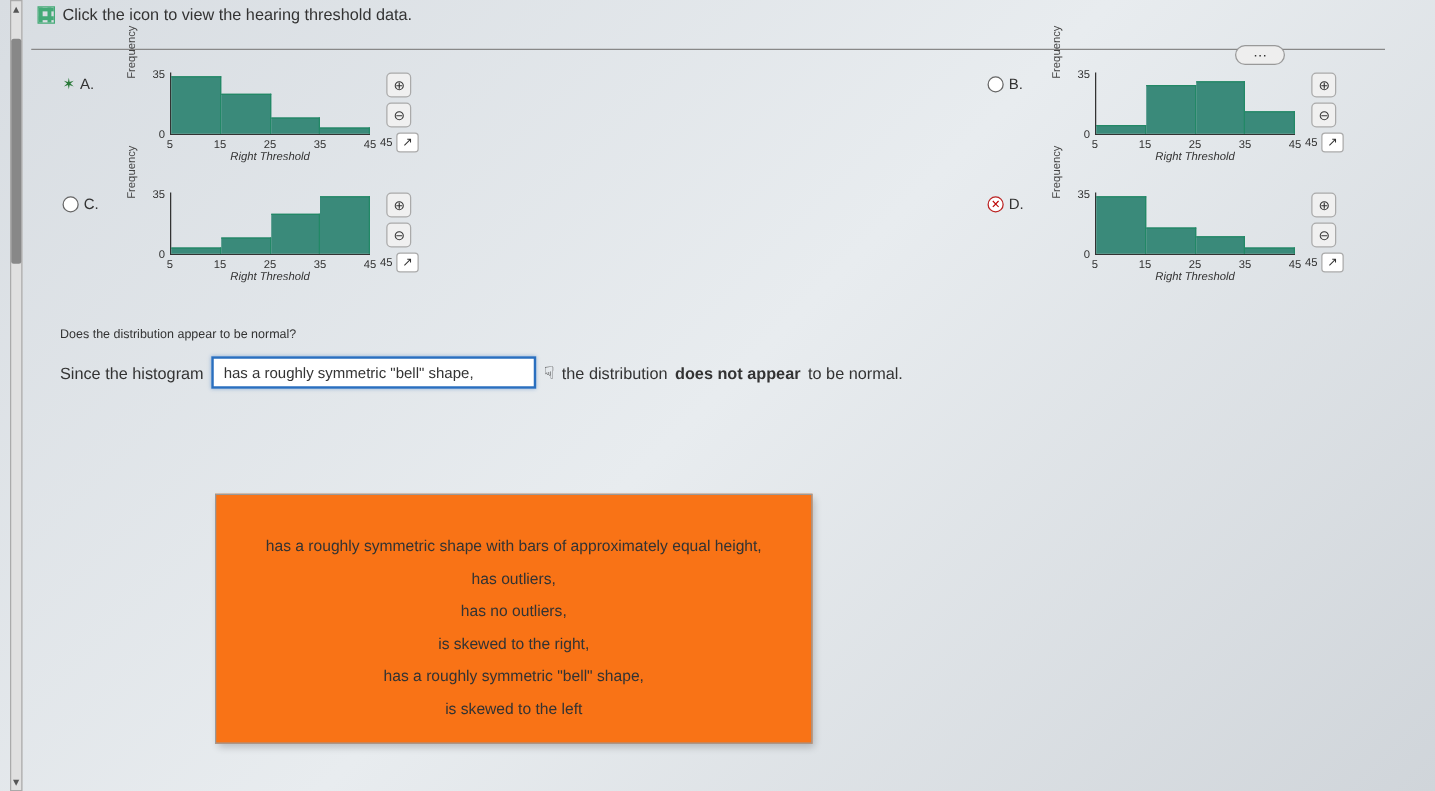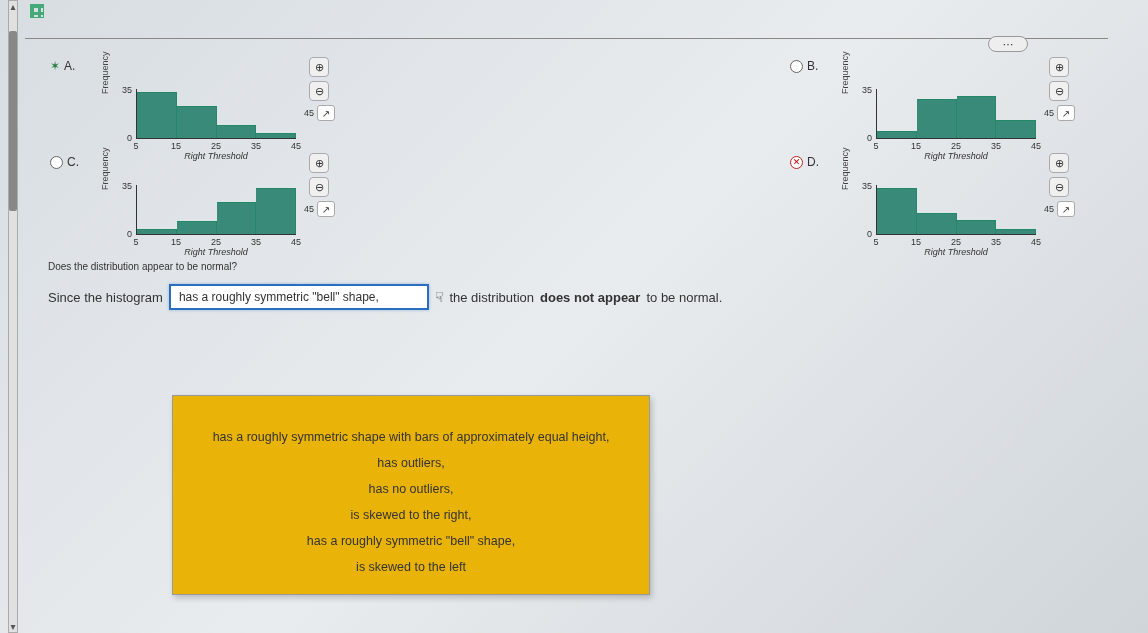--- a/index.html
+++ b/index.html
@@ -78,21 +78,20 @@
   cursor: pointer;
 }
 .expand-btn { 
   width: 18px; height: 16px; font-size: 10px; background:#fff; border:1px solid #aaa;
   display:inline-flex; align-items:center; justify-content:center; border-radius:3px;
 }
 .mini-chart {
   position: relative;
   width: 180px; height: 62px;
   margin-left: 28px;
-  margin-top: 32px;
 }
 .y-axis-label {
   position: absolute; left: -20px; top: 50%;
   transform: rotate(-90deg) translateX(26px);
   transform-origin: left top;
   font-size: 9px; color: #444;
 }
 .y-ticks { position: absolute; left: -2px; top: 0; height: 50px; width: 16px; font-size: 9px; }
 .y-ticks span { position: absolute; right: 2px; }
 .plot-area {
@@ -118,21 +117,21 @@
   padding: 0 8px; display: flex; align-items: center; font-size: 12px;
   box-shadow: 0 0 3px rgba(42,111,191,.4);
 }
 .cursor-icon { font-size: 14px; }
 .bold { font-weight: bold; }
 
 .dropdown-panel {
   position: absolute;
   left: 172px; top: 395px;
   width: 478px;
-  background: #eab308;
+  background: #f97316;
   border: 1px solid #999;
   box-shadow: 2px 3px 6px rgba(0,0,0,.2);
   padding: 28px 10px 14px;
 }
 .dropdown-panel .opt {
   text-align: center; font-size: 12.5px; padding: 6px 4px;
   cursor: pointer;
 }
 </style>
 </head>
@@ -140,20 +139,21 @@
 
 <div class="scrollbar-left">
   <div class="arrow-up">▴</div>
   <div class="scrollbar-thumb"></div>
   <div class="arrow-down">▾</div>
 </div>
 
 <div class="content">
   <div class="top-row">
     <span class="grid-icon"></span>
+    <span>Click the icon to view the hearing threshold data.</span>
   </div>
 
   <div class="ellipsis-pill">⋯</div>
 
   <hr class="hr">
 
 
   <div class="options-grid">
 
     <div class="option">

